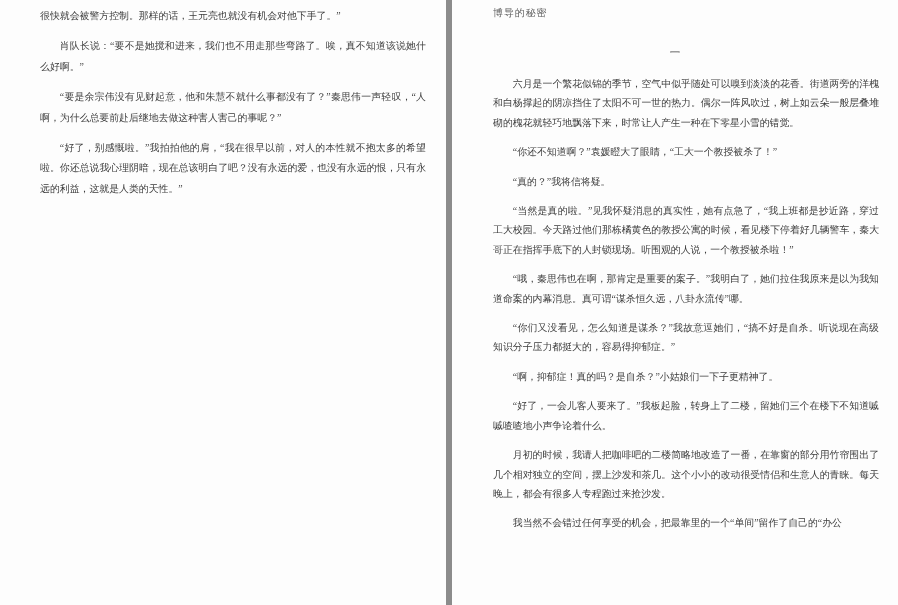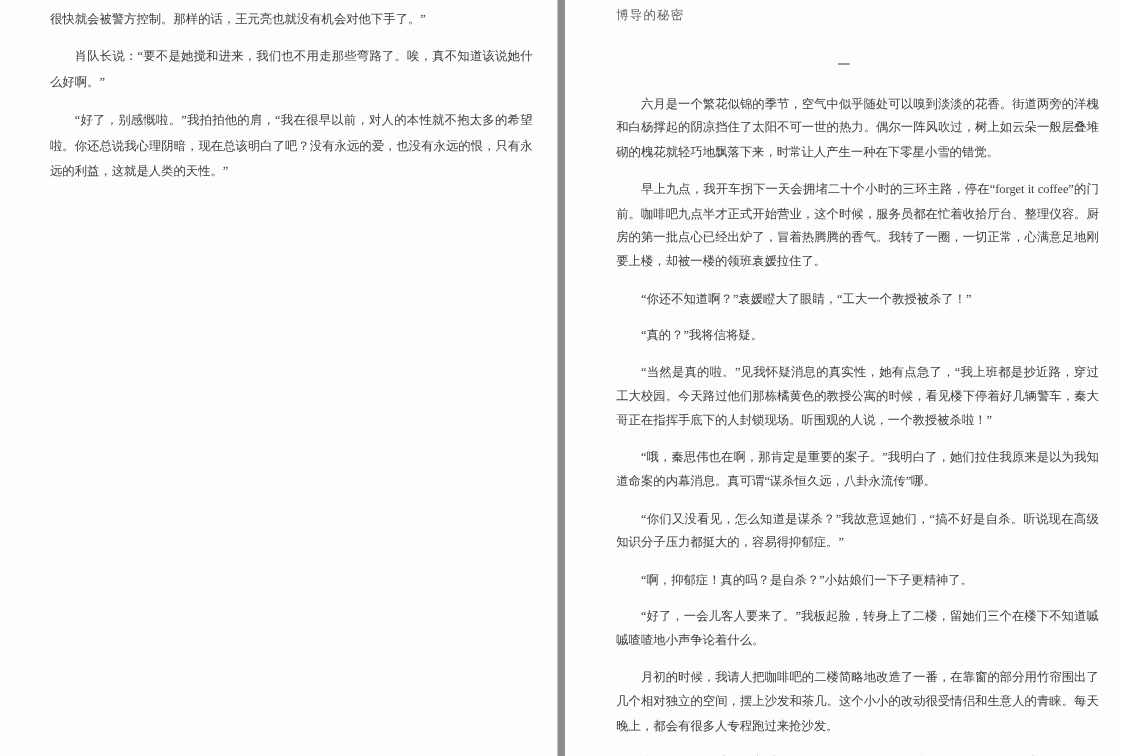--- a/index.html
+++ b/index.html
@@ -75,32 +75,32 @@
 </style>
 </head>
 <body>
 
 <div class="spread">
 
   <div class="page page-left">
     <div class="text-block">
       <p class="body-par">很快就会被警方控制。那样的话，王元亮也就没有机会对他下手了。”</p>
       <p class="body-par indent">肖队长说：“要不是她搅和进来，我们也不用走那些弯路了。唉，真不知道该说她什么好啊。”</p>
+      <p class="body-par indent">“要是余宗伟没有见财起意，他和朱慧不就什么事都没有了？”秦思伟一声轻叹，“人啊，为什么总要前赴后继地去做这种害人害己的事呢？”</p>
       <p class="body-par indent">“好了，别感慨啦。”我拍拍他的肩，“我在很早以前，对人的本性就不抱太多的希望啦。你还总说我心理阴暗，现在总该明白了吧？没有永远的爱，也没有永远的恨，只有永远的利益，这就是人类的天性。”</p>
     </div>
   </div>
 
   <div class="page-divider"></div>
 
   <div class="page page-right">
     <div class="running-header">博导的秘密</div>
     <div class="chapter-marker">一</div>
     <div class="text-block">
       <p class="body-par indent">六月是一个繁花似锦的季节，空气中似乎随处可以嗅到淡淡的花香。街道两旁的洋槐和白杨撑起的阴凉挡住了太阳不可一世的热力。偶尔一阵风吹过，树上如云朵一般层叠堆砌的槐花就轻巧地飘落下来，时常让人产生一种在下零星小雪的错觉。</p>
-      <p class="body-par indent">早上九点，我开车拐下一天会拥堵二十个小时的三环主路，停在“forget it coffee”的门前。咖啡吧九点半才正式开始营业，这个时候，服务员都在忙着收拾厅台、整理仪容。厨房的第一批点心已经出炉了，冒着热腾腾的香气。我转了一圈，一切正常，心满意足地刚要上楼，却被一楼的领班袁媛拉住了。</p>
       <p class="body-par indent">“你还不知道啊？”袁媛瞪大了眼睛，“工大一个教授被杀了！”</p>
       <p class="body-par indent">“真的？”我将信将疑。</p>
       <p class="body-par indent">“当然是真的啦。”见我怀疑消息的真实性，她有点急了，“我上班都是抄近路，穿过工大校园。今天路过他们那栋橘黄色的教授公寓的时候，看见楼下停着好几辆警车，秦大哥正在指挥手底下的人封锁现场。听围观的人说，一个教授被杀啦！”</p>
       <p class="body-par indent">“哦，秦思伟也在啊，那肯定是重要的案子。”我明白了，她们拉住我原来是以为我知道命案的内幕消息。真可谓“谋杀恒久远，八卦永流传”哪。</p>
       <p class="body-par indent">“你们又没看见，怎么知道是谋杀？”我故意逗她们，“搞不好是自杀。听说现在高级知识分子压力都挺大的，容易得抑郁症。”</p>
       <p class="body-par indent">“啊，抑郁症！真的吗？是自杀？”小姑娘们一下子更精神了。</p>
       <p class="body-par indent">“好了，一会儿客人要来了。”我板起脸，转身上了二楼，留她们三个在楼下不知道嘁嘁喳喳地小声争论着什么。</p>
       <p class="body-par indent">月初的时候，我请人把咖啡吧的二楼简略地改造了一番，在靠窗的部分用竹帘围出了几个相对独立的空间，摆上沙发和茶几。这个小小的改动很受情侣和生意人的青睐。每天晚上，都会有很多人专程跑过来抢沙发。</p>
       <p class="body-par indent">我当然不会错过任何享受的机会，把最靠里的一个“单间”留作了自己的“办公</p>
     </div>

